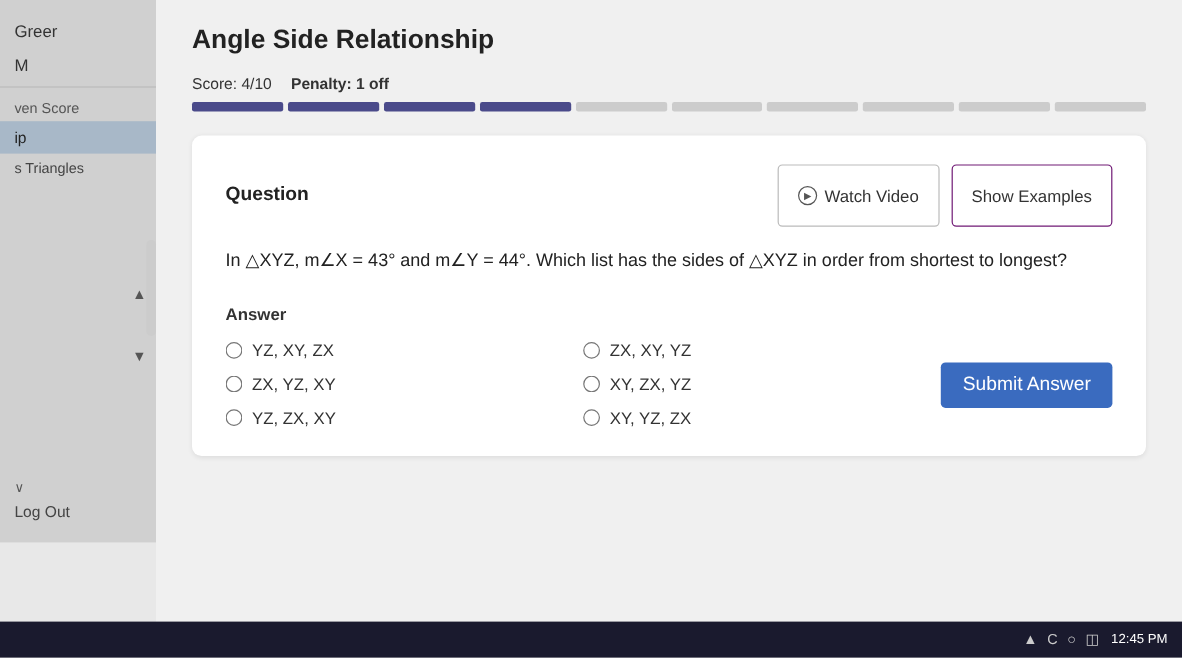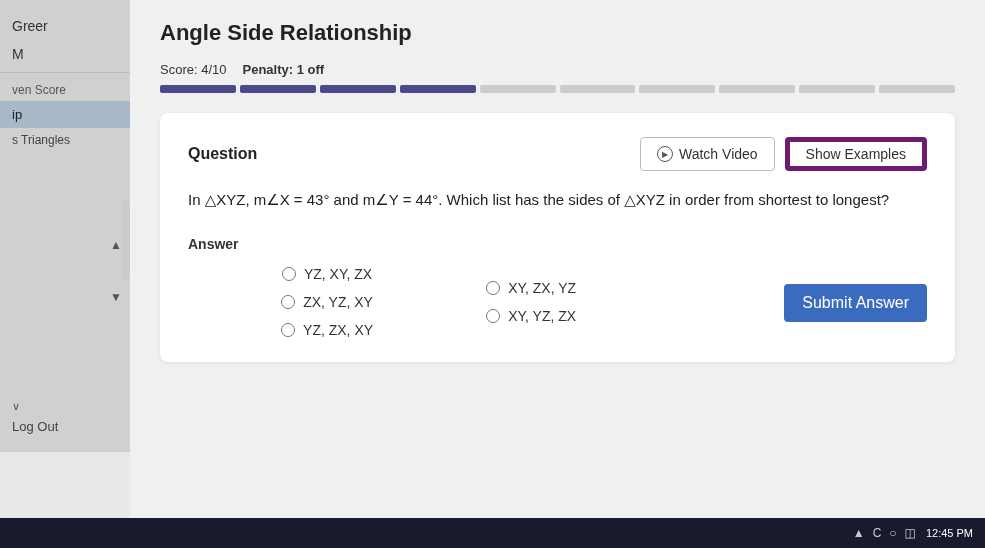--- a/index.html
+++ b/index.html
@@ -177,24 +177,24 @@
       height: 16px;
       border-radius: 50%;
       border: 1.5px solid #555;
       display: flex;
       align-items: center;
       justify-content: center;
       font-size: 8px;
       color: #555;
     }
     .btn-examples {
-      border: 5px solid #701a75;
+      border: 1px solid #701a75;
       background: #fff;
       border-radius: 4px;
-      padding: 4px 16px;
+      padding: 17px 16px;
       font-size: 14px;
       color: #333;
       cursor: pointer;
     }
 
     
     .question-text {
       font-size: 15px;
       color: #222;
       margin-bottom: 24px;
@@ -327,36 +327,40 @@
     </div>
 
     <div class="question-text">
       In △XYZ, m∠X = 43° and m∠Y = 44°. Which list has the sides of △XYZ in order from shortest to longest?
     </div>
 
     <div class="answer-label">Answer</div>
 
     <div class="answer-grid">
 
-      <div style="display:flex;flex-direction:column;gap:12px;align-items:center;">
+      <div style="display:flex;flex-direction:column;gap:12px;">
         <label class="radio-option">
           <input type="radio" name="answer" value="a1" style="">
           <span>YZ,  XY,  ZX</span>
         </label>
         <label class="radio-option">
           <input type="radio" name="answer" value="a2" style="">
           <span>ZX,  YZ,  XY</span>
         </label>
         <label class="radio-option">
           <input type="radio" name="answer" value="a3" style="">
           <span>YZ,  ZX,  XY</span>
         </label>
       </div>
 
       <div style="display:flex;flex-direction:column;gap:12px;">
+        <label class="radio-option">
+          <input type="radio" name="answer" value="b1" style="">
+          <span>ZX,  XY,  YZ</span>
+        </label>
         <label class="radio-option">
           <input type="radio" name="answer" value="b2" style="">
           <span>XY,  ZX,  YZ</span>
         </label>
         <label class="radio-option">
           <input type="radio" name="answer" value="b3" style="">
           <span>XY,  YZ,  ZX</span>
         </label>
       </div>
 

